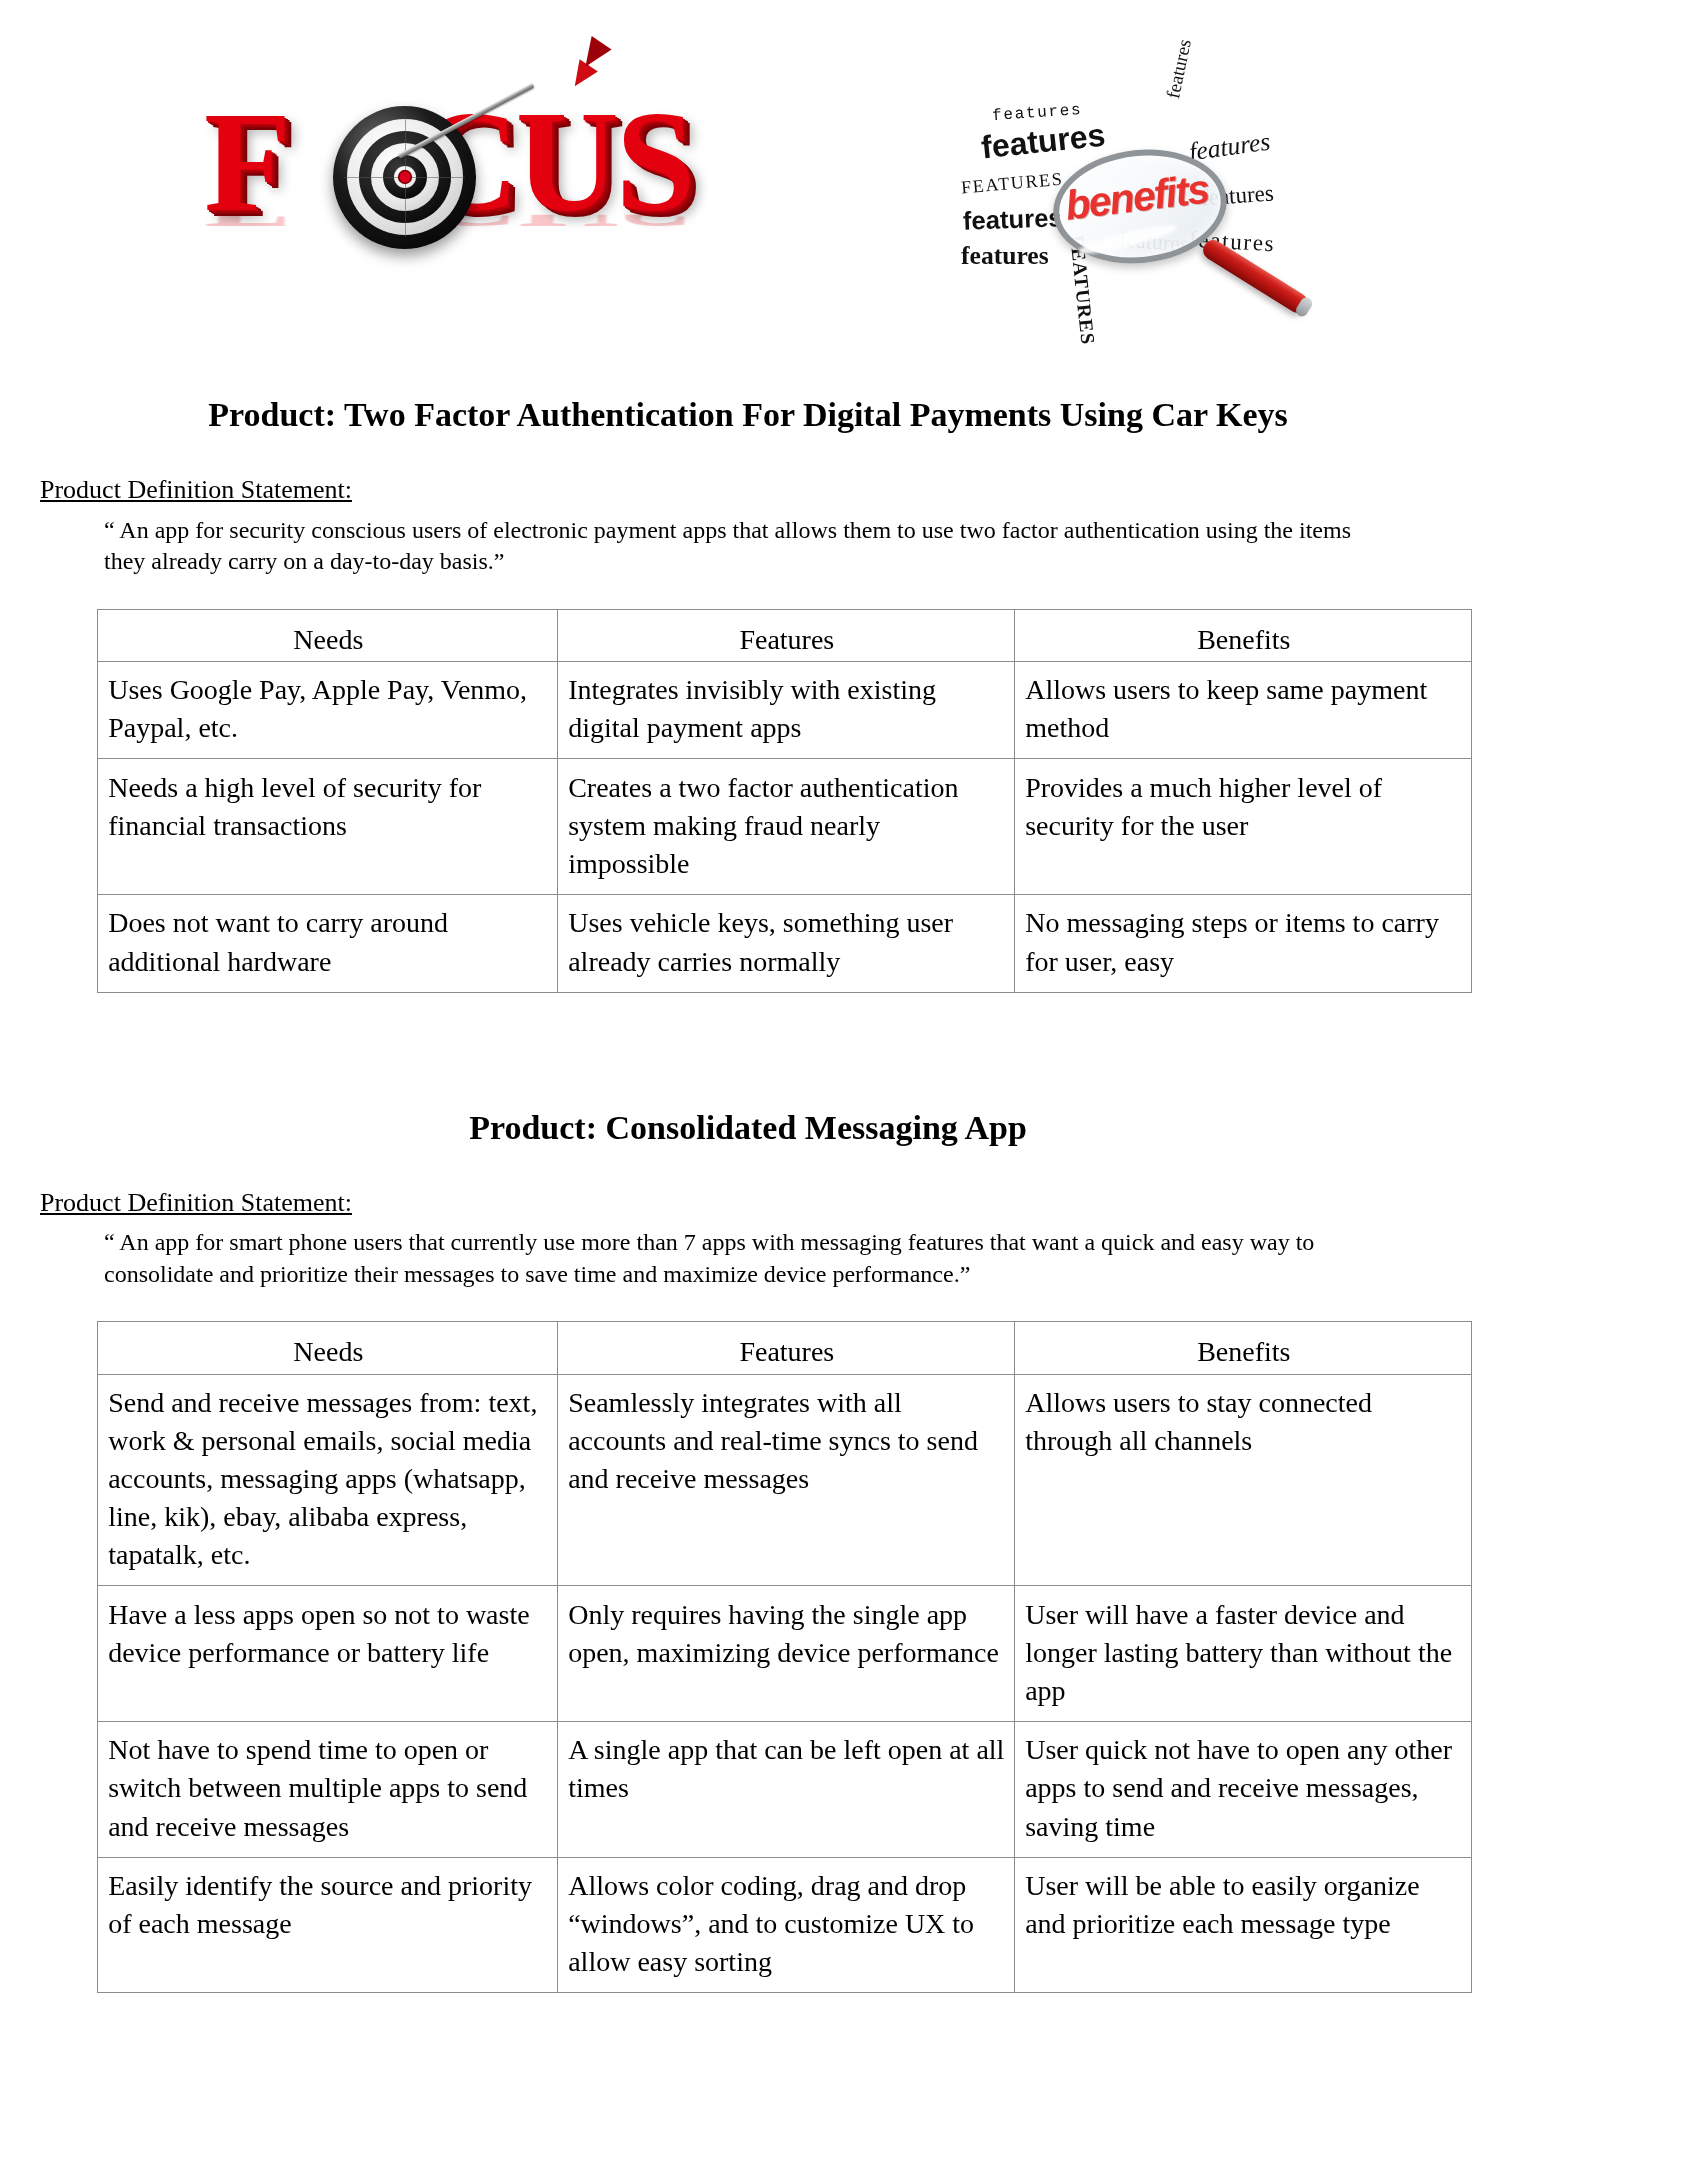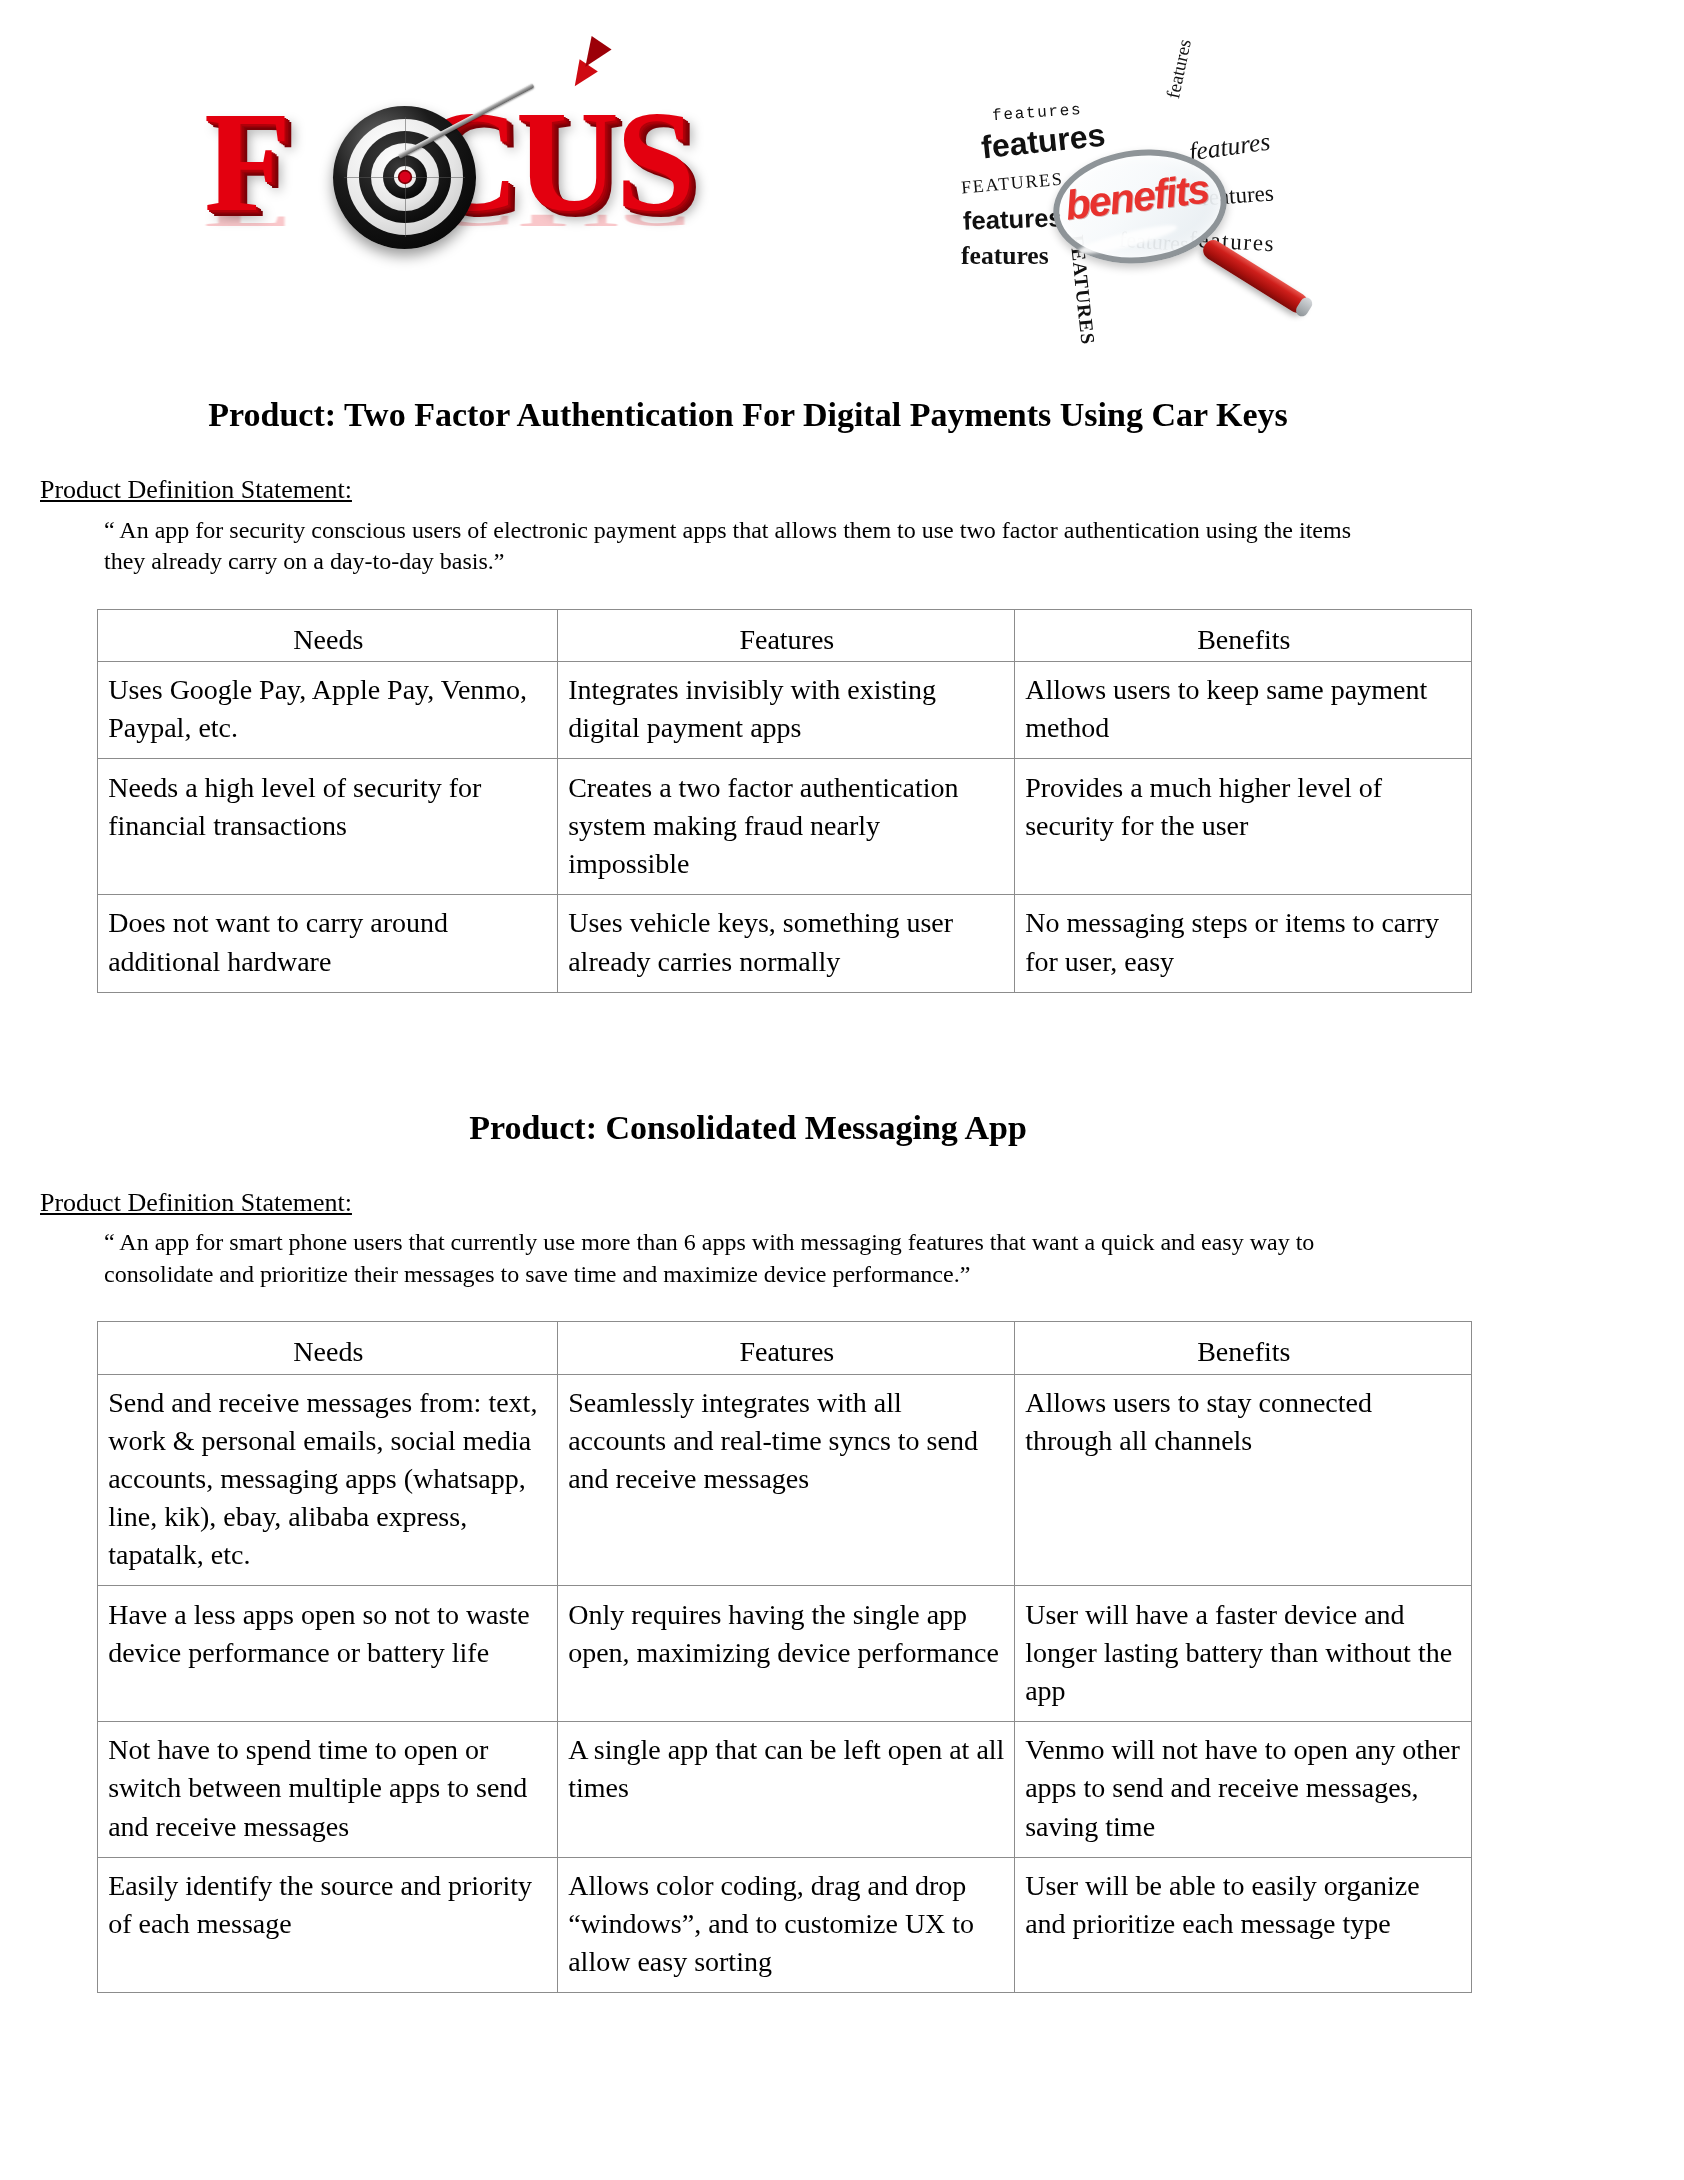--- a/index.html
+++ b/index.html
@@ -393,21 +393,21 @@
           <td>No messaging steps or items to carry for user, easy</td>
         </tr>
       </tbody>
     </table>
 
     <div class="spacer-1"></div>
 
     <h1 class="product-title">Product: Consolidated Messaging App</h1>
 
     <p class="section-label"><span>Product Definition Statement:</span></p>
-    <p class="definition">“ An app for smart phone users that currently use more than 6 apps with messaging features that want a quick and easy way to consolidate and prioritize their messages to save time and maximize device performance.”</p>
+    <p class="definition">“ An app for smart phone users that currently use more than 7 apps with messaging features that want a quick and easy way to consolidate and prioritize their messages to save time and maximize device performance.”</p>
 
     <table class="nfb">
       <colgroup>
           <col class="c1">
           <col class="c2">
           <col class="c3">
         </colgroup>
       <thead>
         <tr>
           <th>Needs</th>
@@ -422,21 +422,21 @@
           <td>Allows users to stay connected through all channels</td>
         </tr>
         <tr>
           <td>Have a less apps open so not to waste device performance or battery life</td>
           <td>Only requires having the single app open, maximizing device performance</td>
           <td>User will have a faster device and longer lasting battery than without the app</td>
         </tr>
         <tr>
           <td>Not have to spend time to open or switch between multiple apps to send and receive messages</td>
           <td>A single app that can be left open at all times</td>
-          <td>Venmo will not have to open any other apps to send and receive messages, saving time</td>
+          <td>User quick not have to open any other apps to send and receive messages, saving time</td>
         </tr>
         <tr>
           <td>Easily identify the source and priority of each message</td>
           <td>Allows color coding, drag and drop “windows”, and to customize UX to allow easy sorting</td>
           <td>User will be able to easily organize and prioritize each message type</td>
         </tr>
       </tbody>
     </table>
 
   </div>

